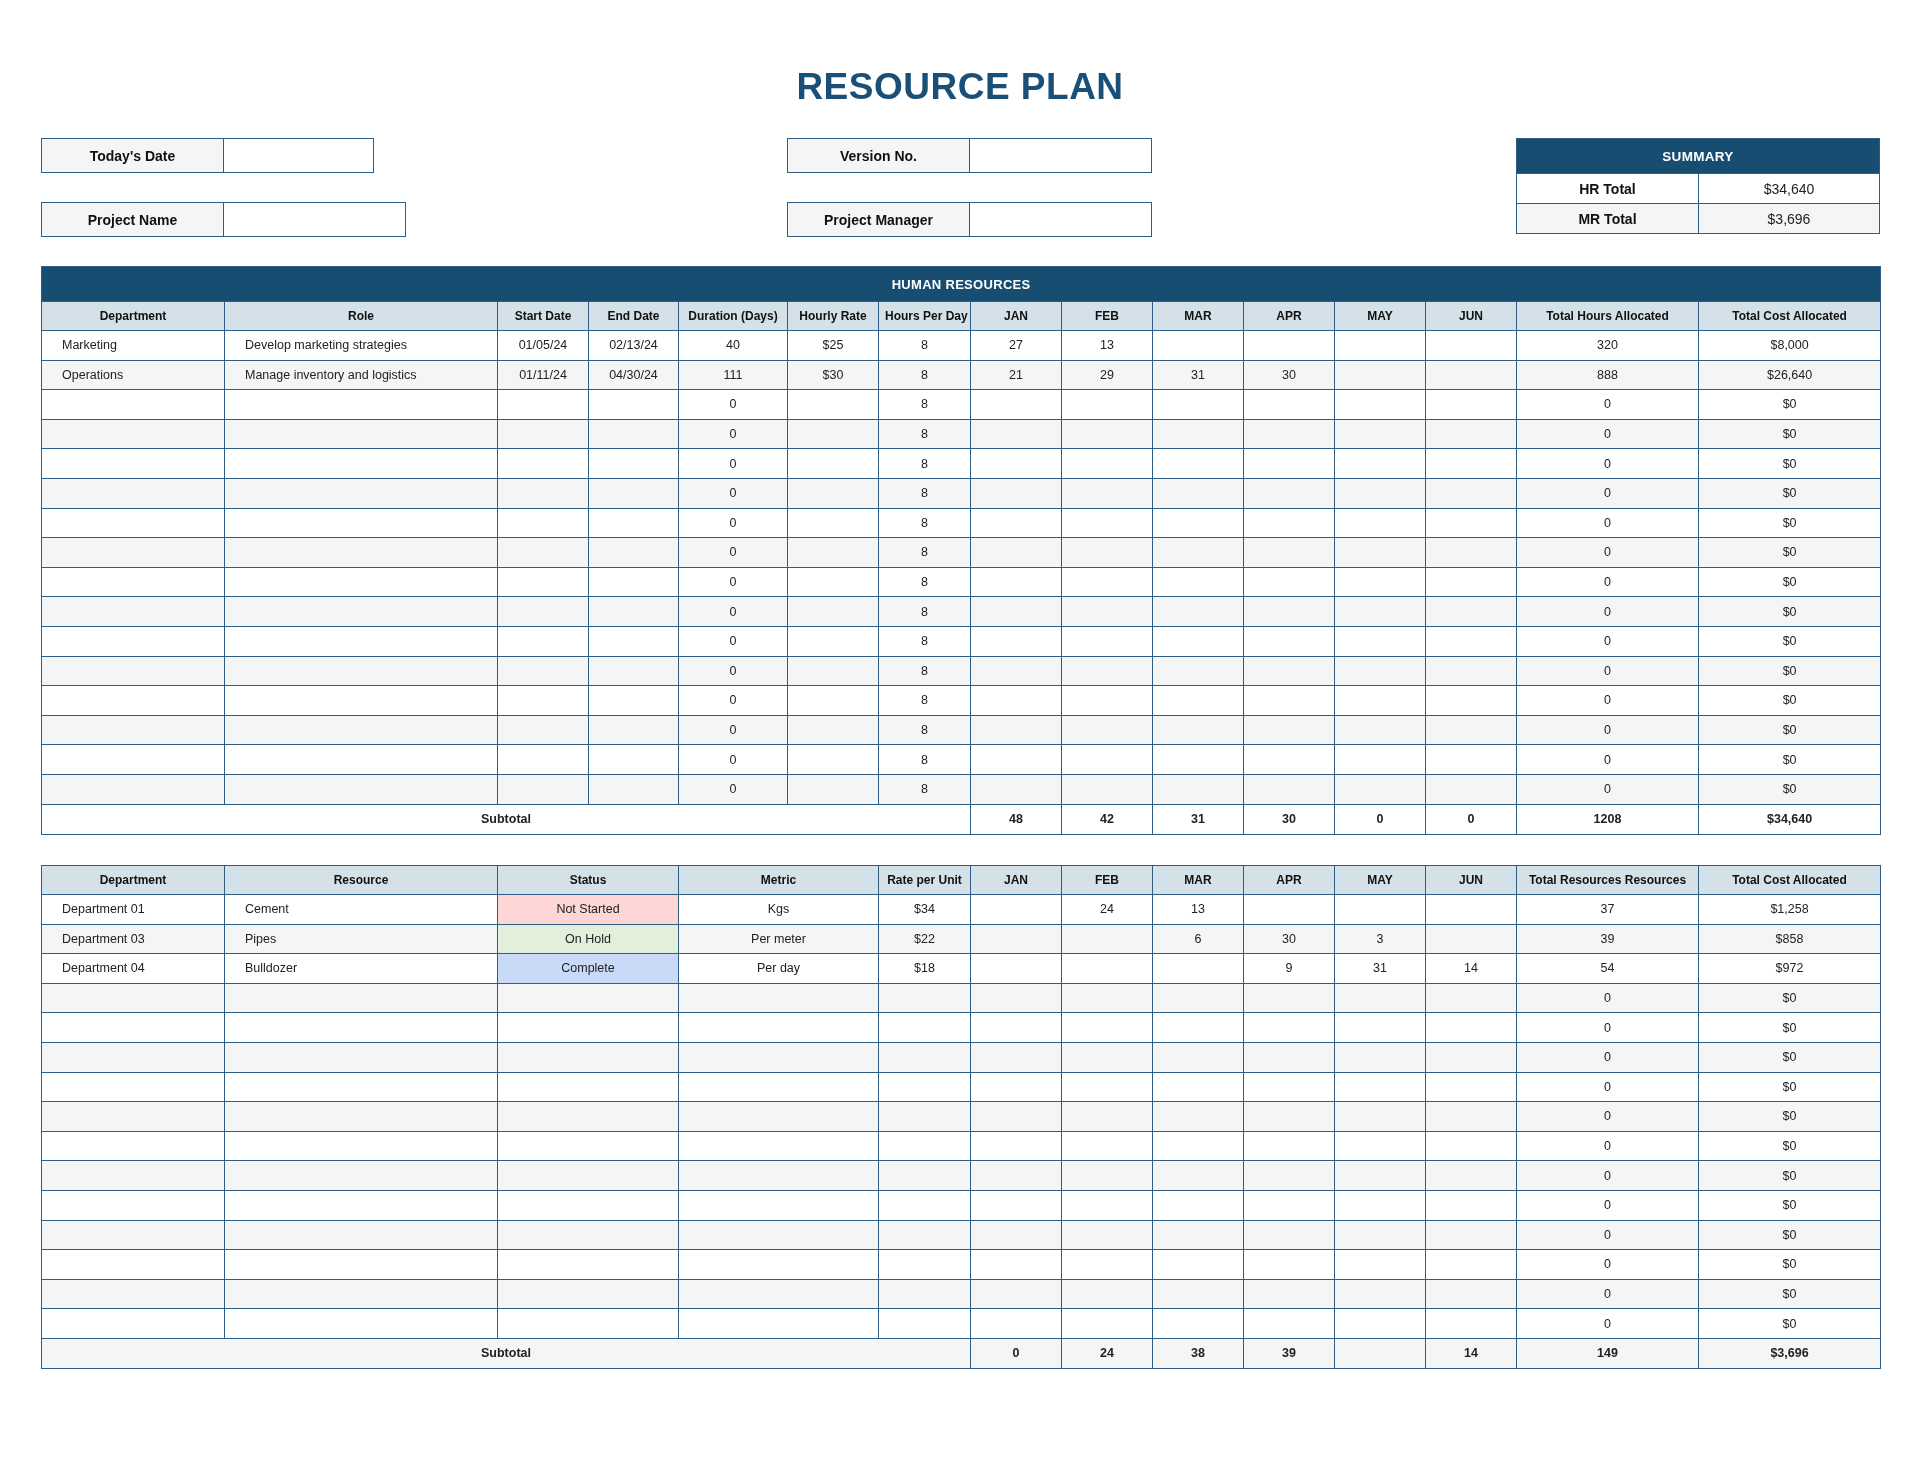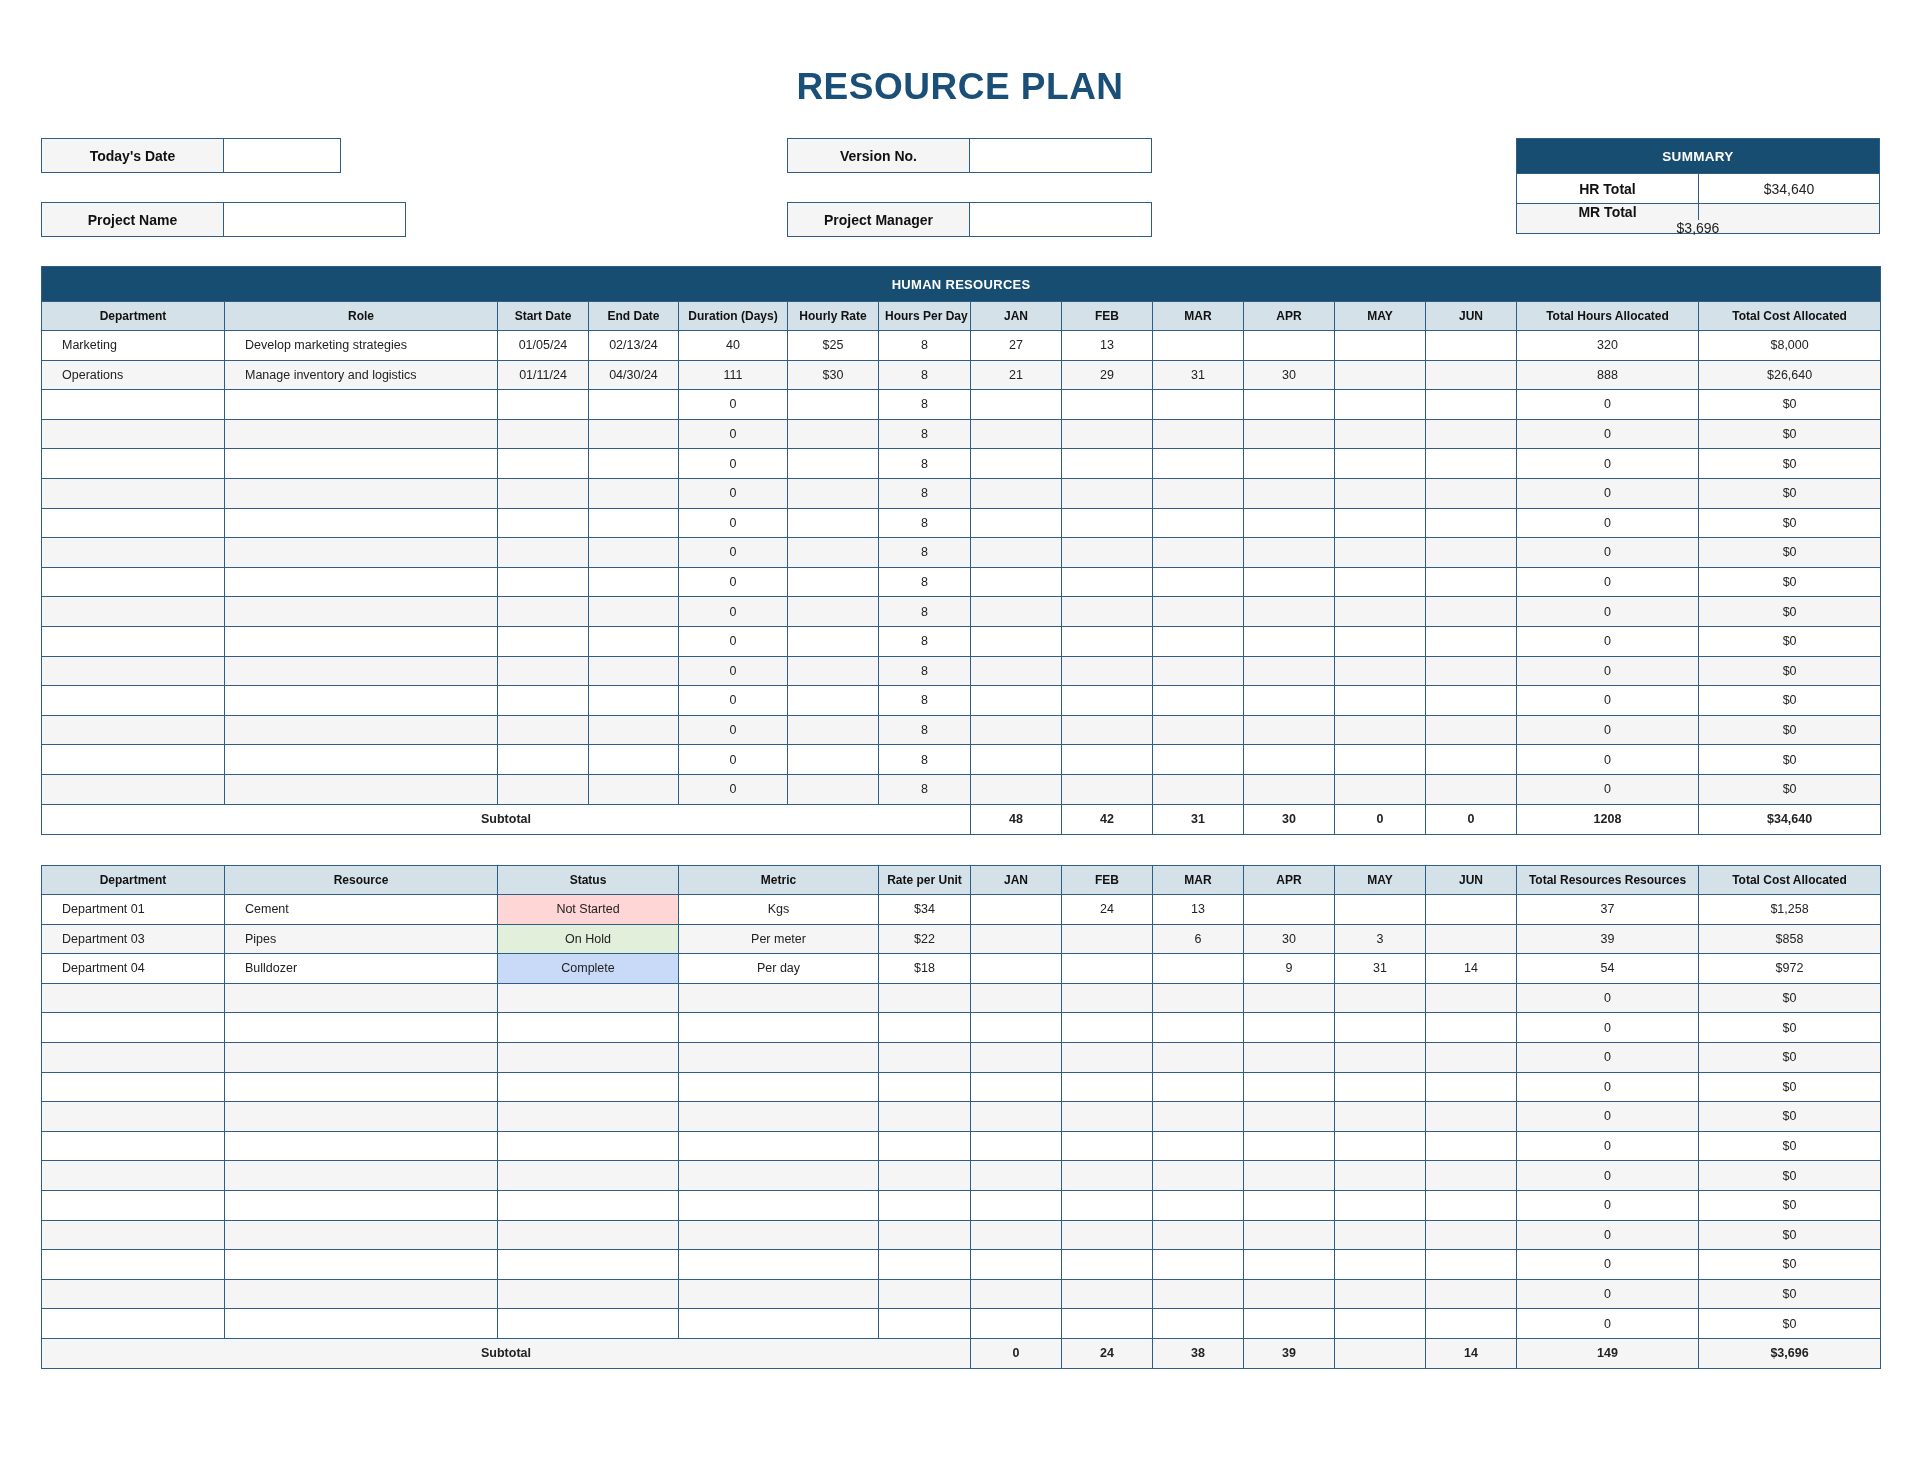--- a/index.html
+++ b/index.html
@@ -24,21 +24,21 @@
 
   .summary {
     position: absolute; left: 1516px; top: 138px; width: 364px;
     border: 1.5px solid #2E5E86;
   }
   .summary .head {
     height: 34px; background: #174D70; color: #fff; font-weight: bold; font-size: 13.5px;
     display: flex; align-items: center; justify-content: center; letter-spacing: 0.3px;
   }
   .summary .row { display: flex; height: 30px; border-top: 1.5px solid #2E5E86; }
-  .summary .row.alt { background: #F5F5F5; flex-direction: column; }
+  .summary .row.alt { background: #F5F5F5; }
   .summary .row .k {
     width: 182px; border-right: 1.5px solid #2E5E86; display: flex; align-items: center; justify-content: center;
     font-size: 14px; font-weight: bold; color: #111;
   }
   .summary .row .v { flex: 1; display: flex; align-items: center; justify-content: center; font-size: 14px; color: #222; }
 
   table.grid {
     position: absolute; left: 41px; width: 1839px; border-collapse: collapse; table-layout: fixed;
     font-size: 12.5px;
   }
@@ -59,21 +59,21 @@
   .st-not { background: #FFD6D6 !important; }
   .st-prog { background: #FFF2CC !important; }
   .st-hold { background: #E2EFDA !important; }
   .st-done { background: #C9DAF8 !important; }
 </style>
 </head>
 <body>
 
 <div class="title">RESOURCE PLAN</div>
 
-<div class="info-box" style="left:41px; top:138px; width:300px;justify-content:space-between;">
+<div class="info-box" style="left:41px; top:138px; width:333px;justify-content:space-between;">
   <div class="lbl">Today's Date</div>
   <div class="val"></div>
 </div>
 <div class="info-box" style="left:41px; top:202px; width:365px;">
   <div class="lbl">Project Name</div>
   <div class="val"></div>
 </div>
 <div class="info-box" style="left:787px; top:138px; width:365px;">
   <div class="lbl">Version No.</div>
   <div class="val"></div>

